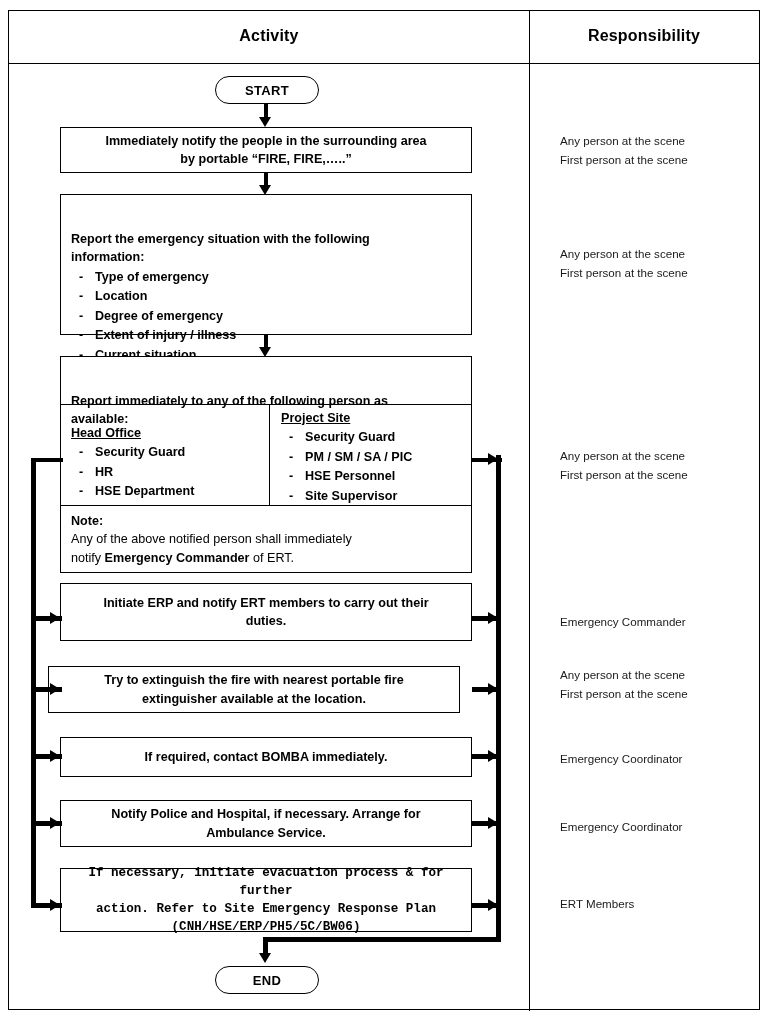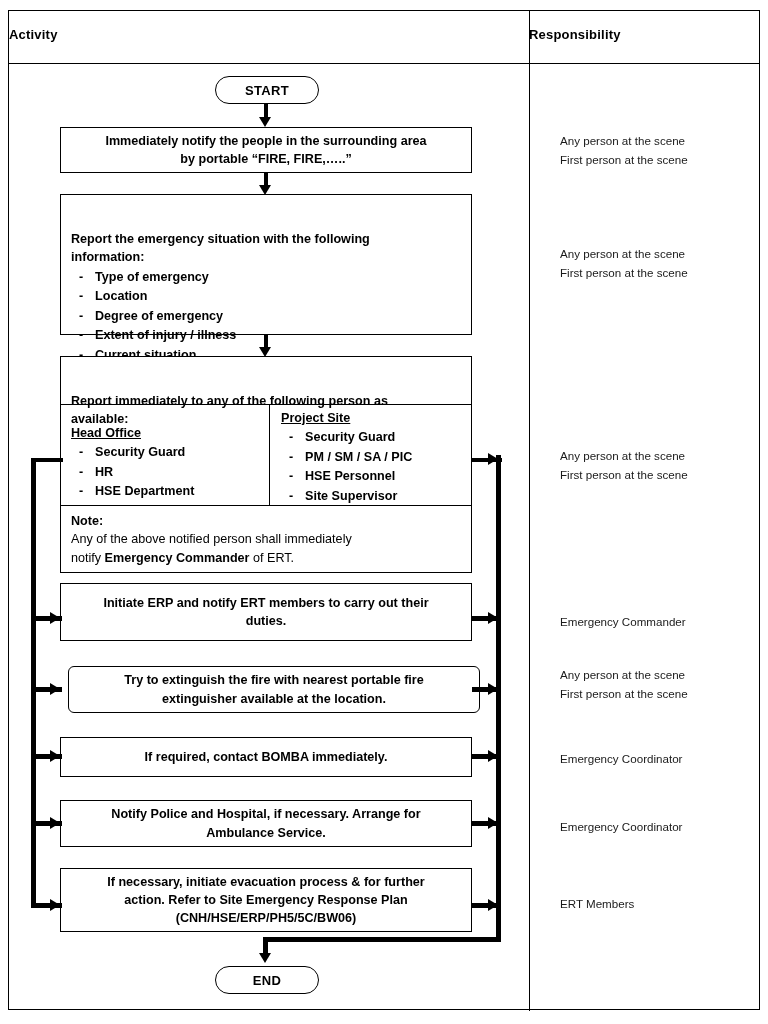--- a/index.html
+++ b/index.html
@@ -30,22 +30,23 @@
   }
   .header-divider {
     position: absolute;
     left: 0; top: 52px;
     width: 750px; height: 0;
     border-top: 1.6px solid #000;
   }
   .hdr {
     position: absolute;
     top: 16px;
-    font-size: 13px;
+    font-size: 16px;
     font-weight: 700;
+    text-align: center;
     letter-spacing: .2px;
   }
   .hdr-activity { left: 0; width: 520px; }
   .hdr-resp { left: 520px; width: 230px; }
 
   
   .canvas {
     position: absolute;
     left: 0; top: 0;
     width: 768px; height: 1024px;
@@ -288,21 +289,21 @@
     <div>
       <div>Initiate ERP and notify ERT members to carry out their</div>
       <div>duties.</div>
     </div>
   </div>
   <div class="hline" style="left:36px; top:616px; width:26px; height:4.5px;"></div>
   <div class="arrow-right" style="left:50px; top:611.5px;"></div>
   <div class="hline" style="left:472px; top:616px; width:28px; height:4.5px;"></div>
   <div class="arrow-right" style="left:488px; top:611.5px;"></div>
 
-  <div class="box centered" style="left:68px; top:666px; width:412px; height:47px;border-radius:6px;">
+  <div class="box centered" style="left:48px; top:666px; width:412px; height:47px;">
     <div>
       <div>Try to extinguish the fire with nearest portable fire</div>
       <div>extinguisher available at the location.</div>
     </div>
   </div>
   <div class="hline" style="left:36px; top:687px; width:26px; height:4.5px;"></div>
   <div class="arrow-right" style="left:50px; top:682.5px;"></div>
   <div class="hline" style="left:472px; top:687px; width:28px; height:4.5px;"></div>
   <div class="arrow-right" style="left:488px; top:682.5px;"></div>
 
@@ -320,21 +321,21 @@
     <div>
       <div>Notify Police and Hospital, if necessary. Arrange for</div>
       <div>Ambulance Service.</div>
     </div>
   </div>
   <div class="hline" style="left:36px; top:821px; width:26px; height:4.5px;"></div>
   <div class="arrow-right" style="left:50px; top:816.5px;"></div>
   <div class="hline" style="left:472px; top:821px; width:28px; height:4.5px;"></div>
   <div class="arrow-right" style="left:488px; top:816.5px;"></div>
 
-  <div class="box centered" style="left:60px; top:868px; width:412px; height:64px;">
+  <div class="box centered" style="left:60px; top:868px; width:412px; height:64px;font-family:Liberation Mono, monospace;">
     <div>
       <div>If necessary, initiate evacuation process &amp; for further</div>
       <div>action. Refer to Site Emergency Response Plan</div>
       <div>(CNH/HSE/ERP/PH5/5C/BW06)</div>
     </div>
   </div>
   <div class="hline" style="left:36px; top:903px; width:26px; height:4.5px;"></div>
   <div class="arrow-right" style="left:50px; top:898.5px;"></div>
   <div class="hline" style="left:472px; top:903px; width:28px; height:4.5px;"></div>
   <div class="arrow-right" style="left:488px; top:898.5px;"></div>

